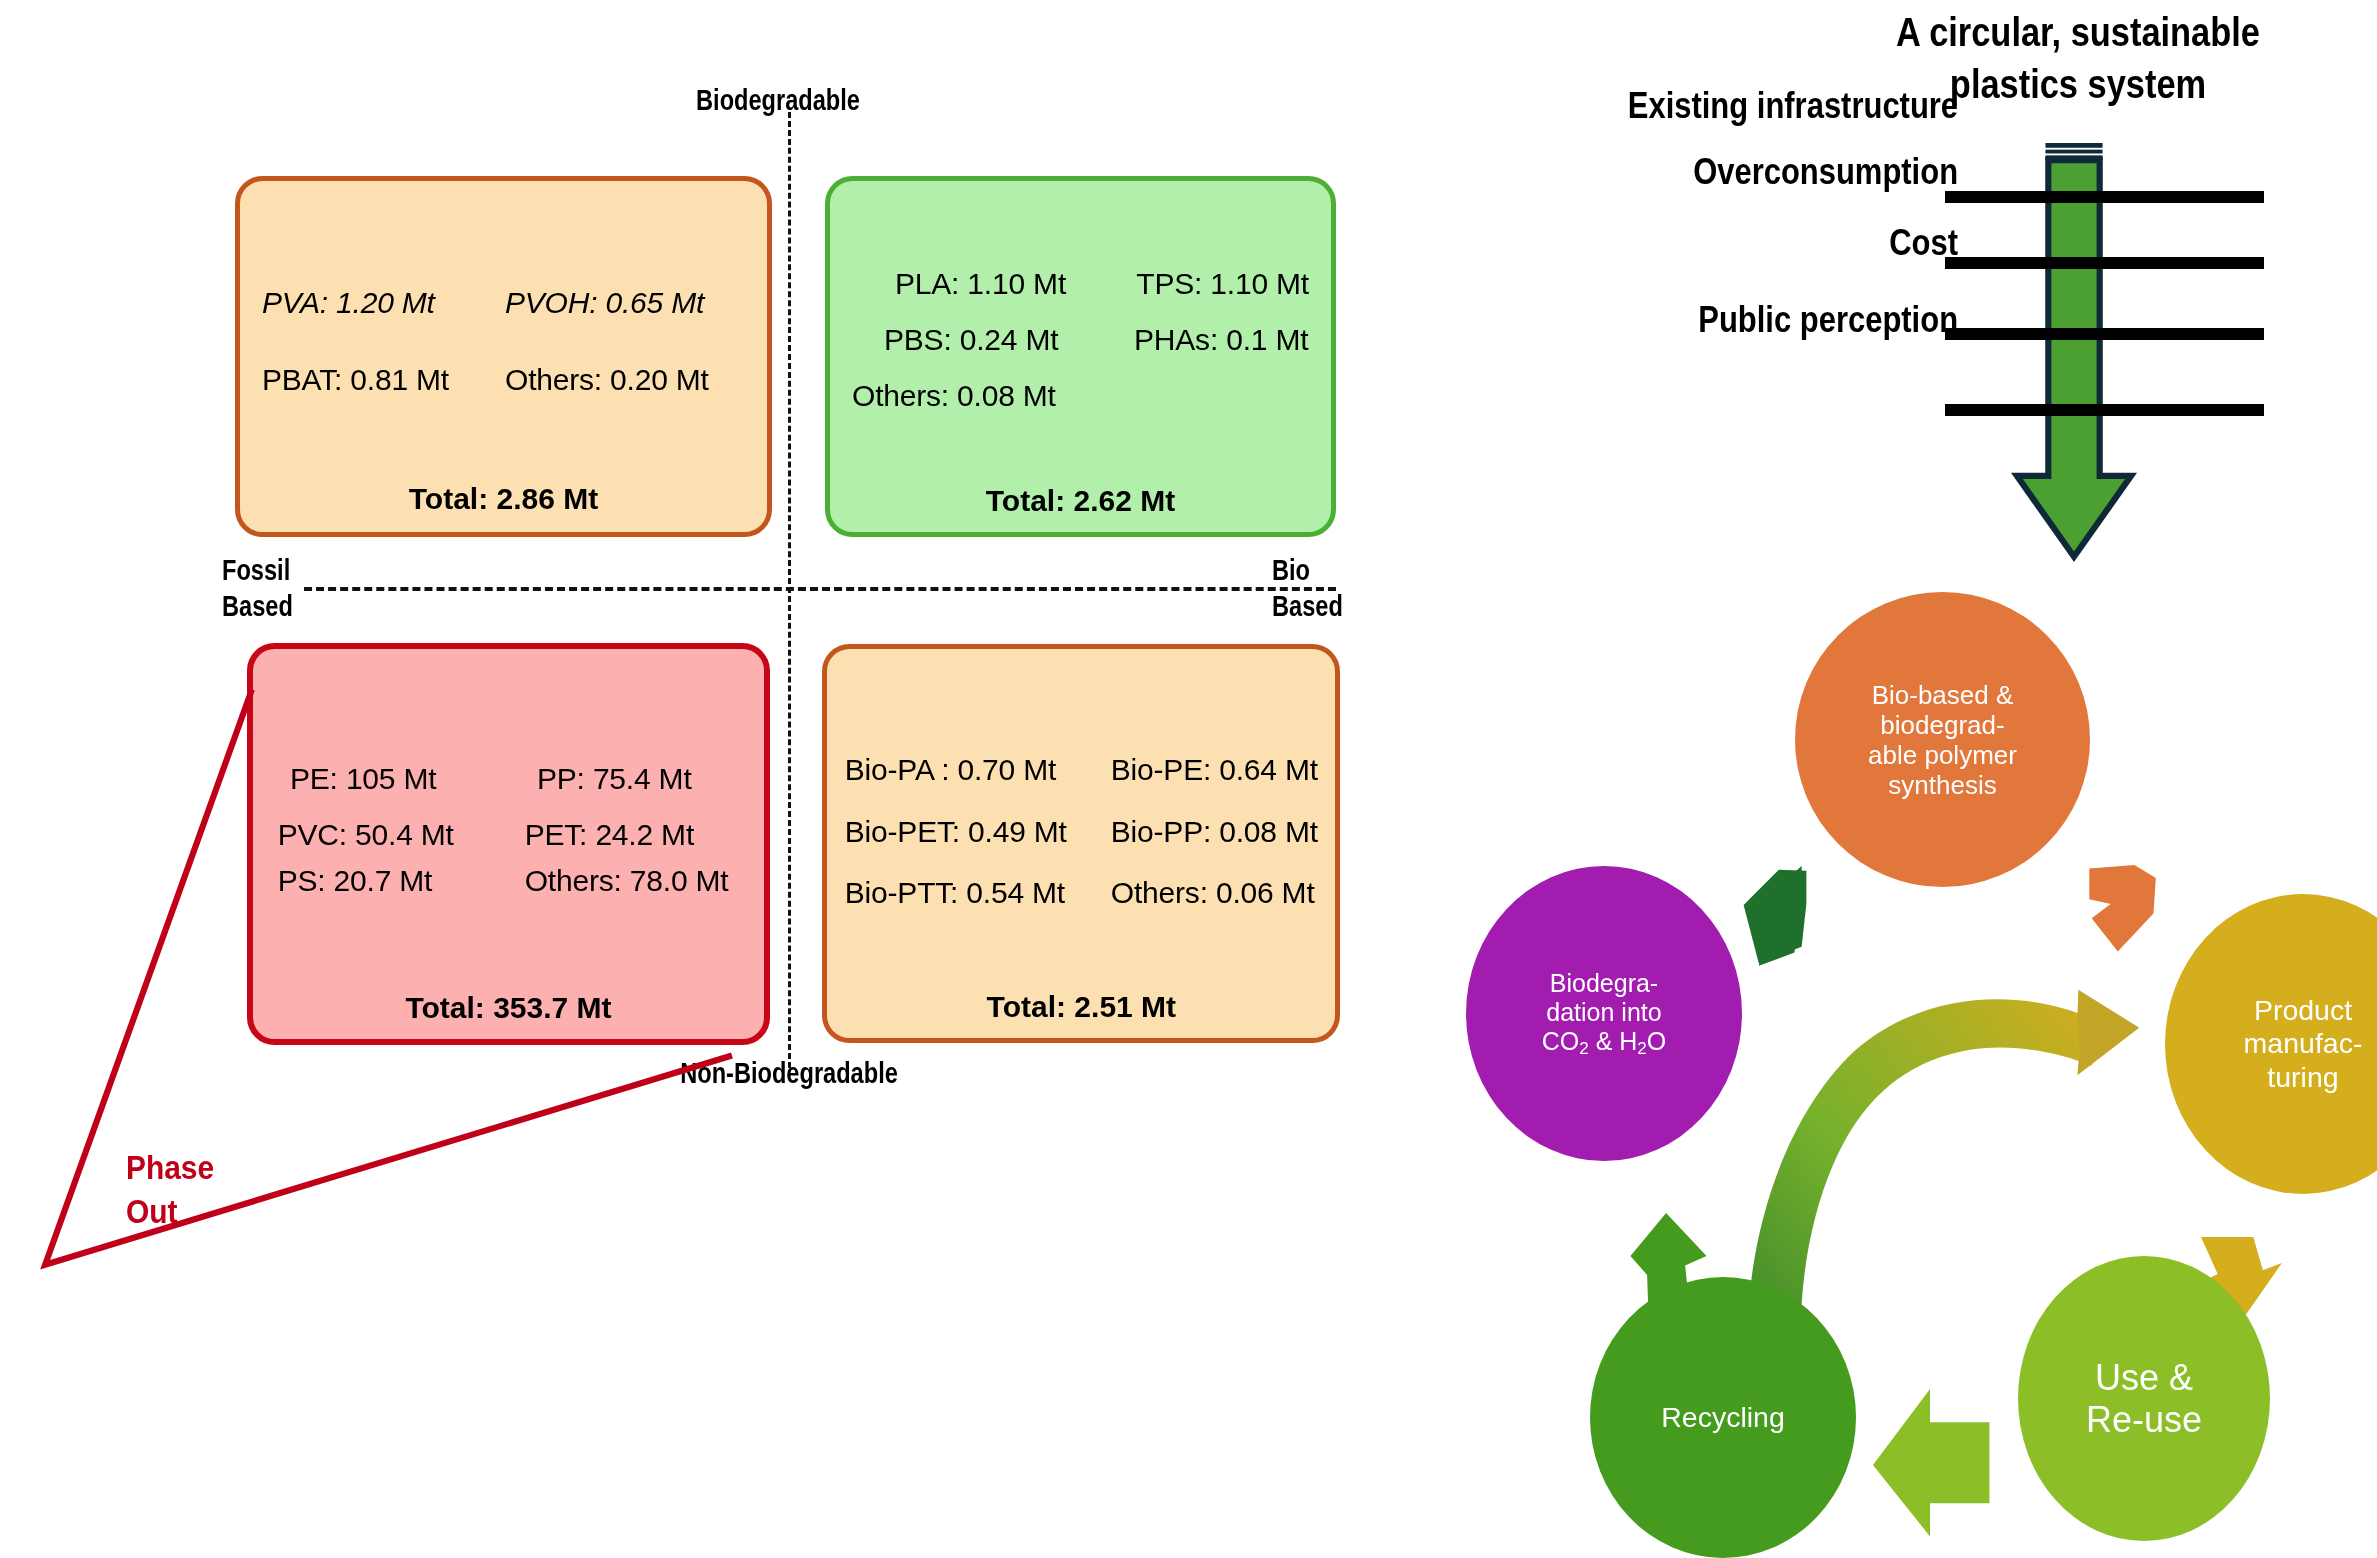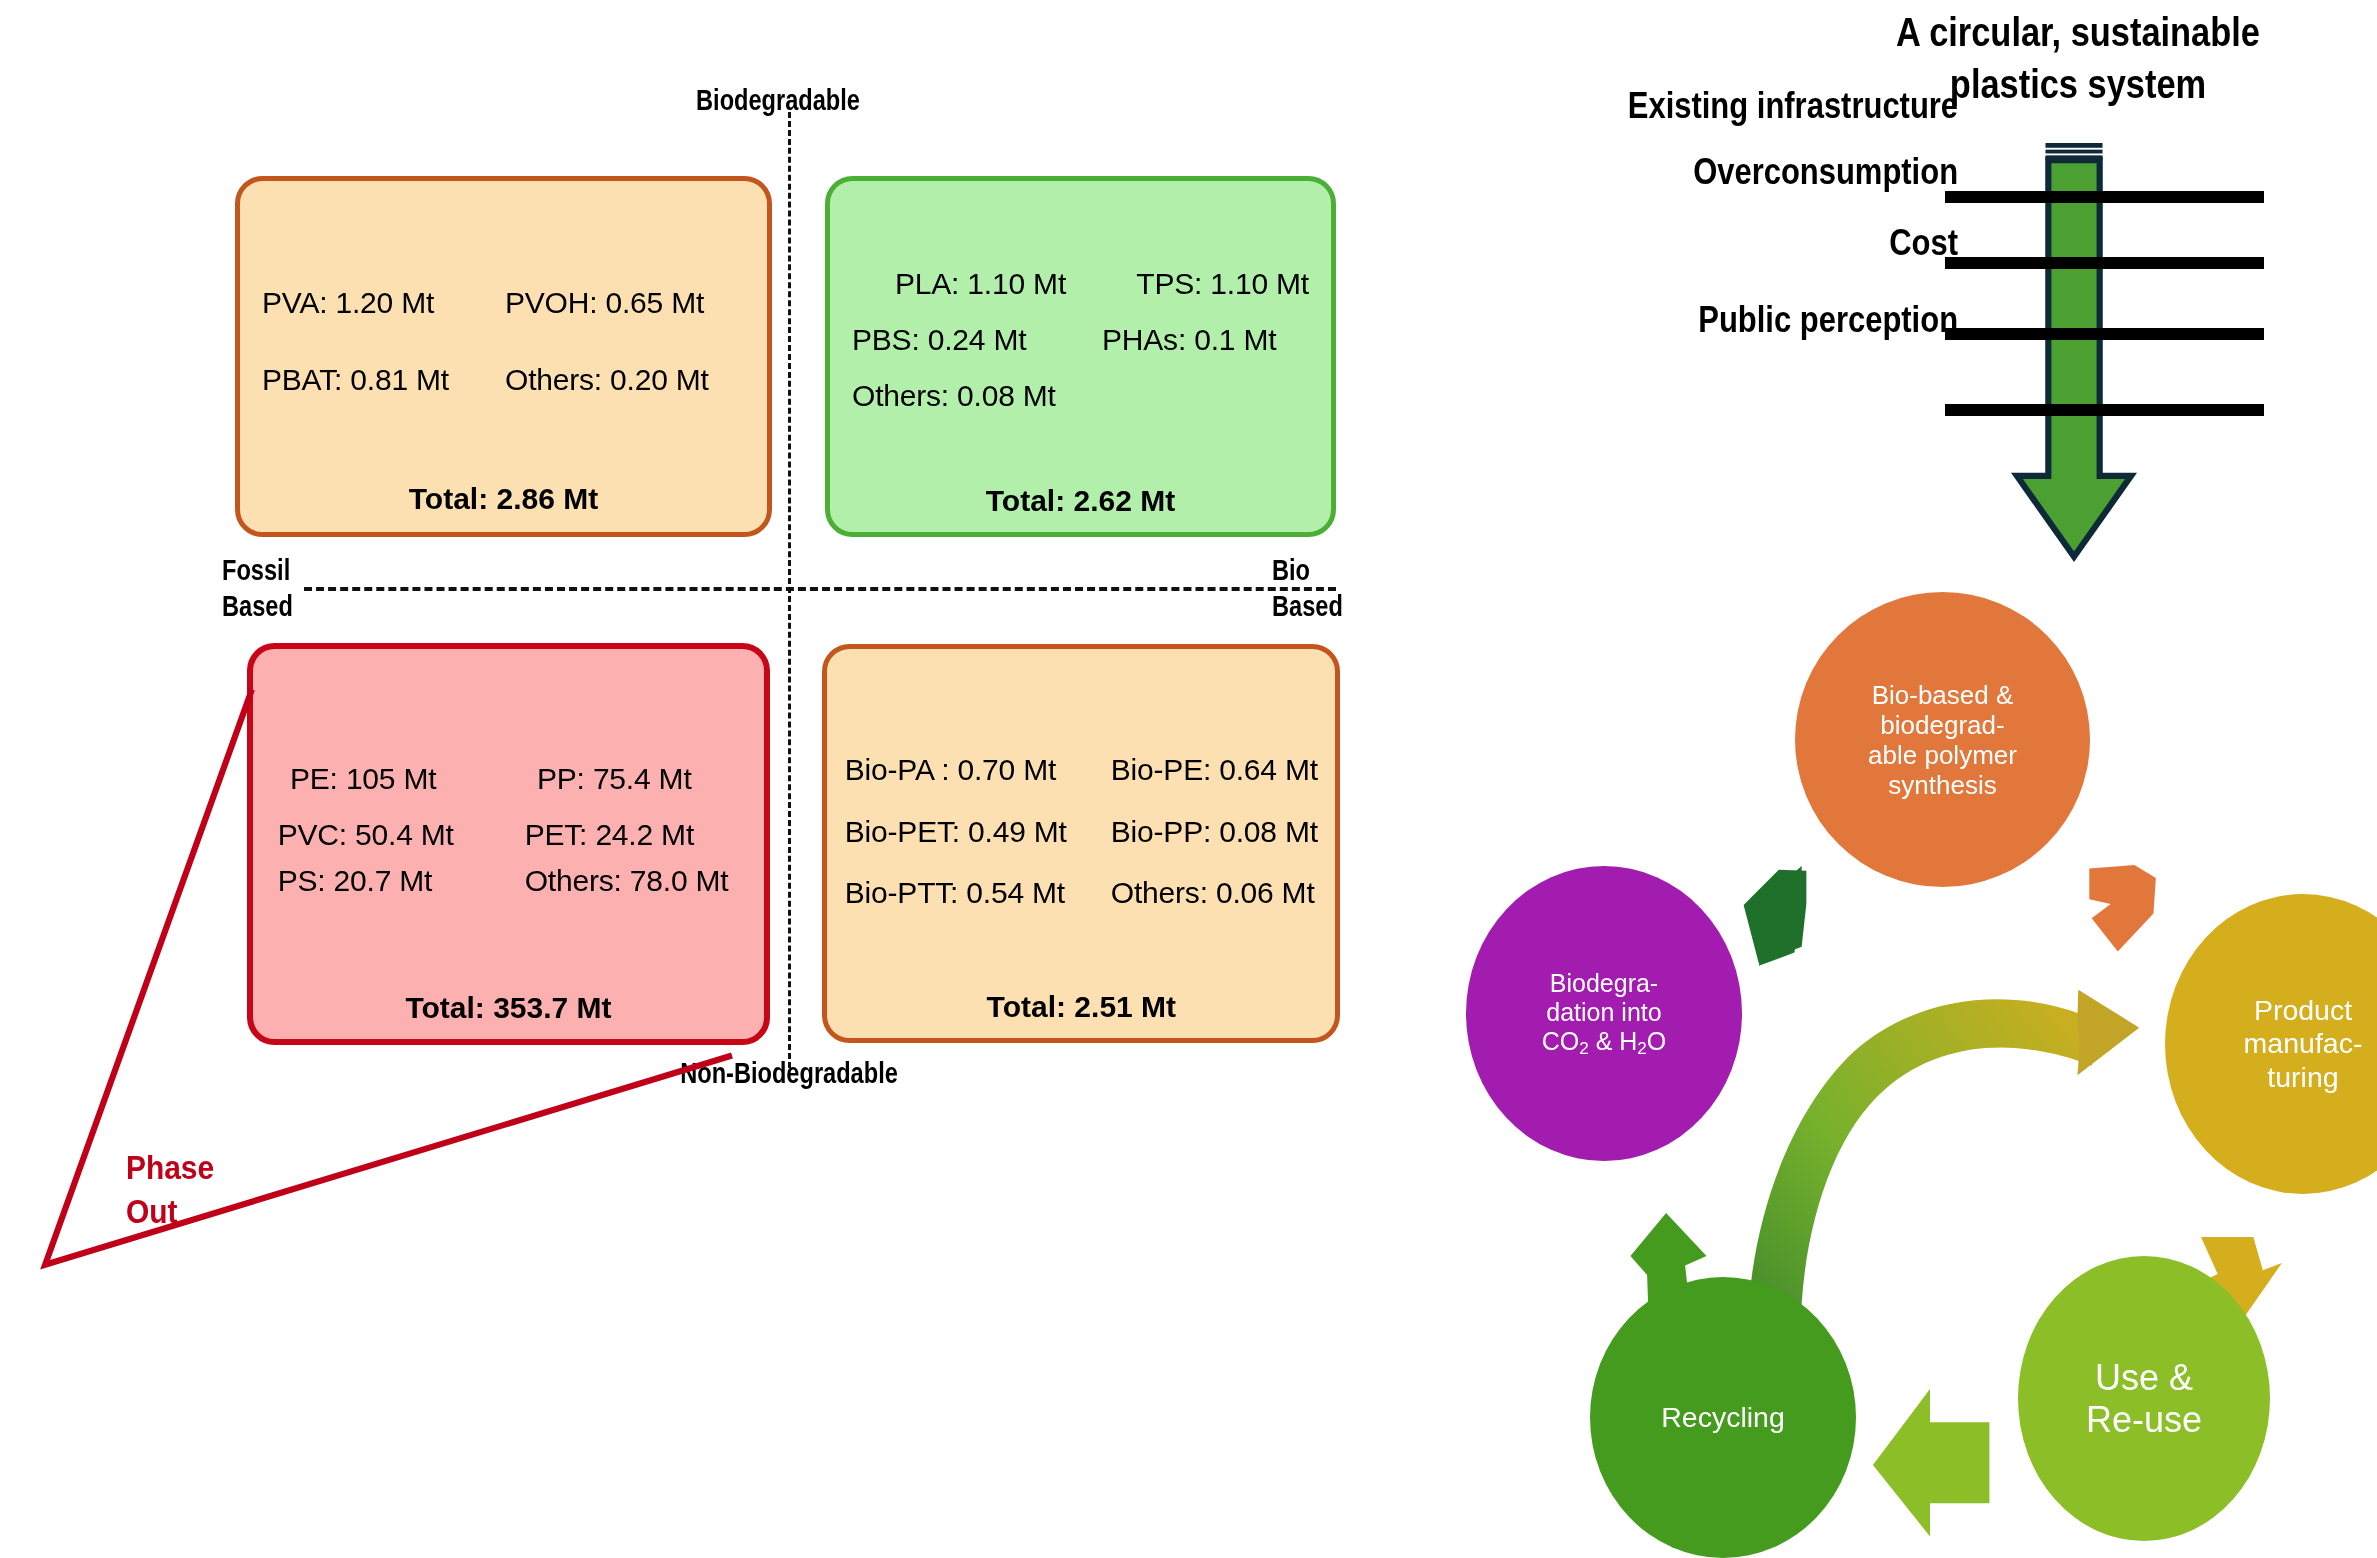--- a/index.html
+++ b/index.html
@@ -195,39 +195,39 @@
 
     <div class="axis-label tl" style="left:1272px; top:552px; white-space:pre-line; line-height:1.22;">Bio
 Based</div>
 
     <div class="divider vert" style="left:788px; top:112px; height:956px;"></div>
 
     <div class="divider horiz" style="left:304px; top:587px; width:1032px;"></div>
 
     <div class="quad-box box-fossil-bio" style="left:235px; top:176px; width:537px; height:361px; padding:19px 22px 16px 22px;">
       <div class="quad-rows">
-        <div class="quad-row" style="margin-bottom:43px;">
+        <div class="quad-row" style="margin-bottom:43px;font-style:italic;">
           <div class="quad-cell" style="width:243px;">PVA: 1.20 Mt</div>
           <div class="quad-cell">PVOH: 0.65 Mt</div>
         </div>
         <div class="quad-row">
           <div class="quad-cell" style="width:243px;">PBAT: 0.81 Mt</div>
           <div class="quad-cell">Others: 0.20 Mt</div>
         </div>
       </div>
       <div class="quad-total">Total: 2.86 Mt</div>
     </div>
 
     <div class="quad-box box-bio-bio" style="left:825px; top:176px; width:511px; height:361px; padding:16px 22px 14.3px 22px;">
       <div class="quad-rows">
         <div class="quad-row" style="margin-bottom:22px;">
           <div class="quad-cell" style="width:250px;margin-left:43px;">PLA: 1.10 Mt</div>
           <div class="quad-cell">TPS: 1.10 Mt</div>
         </div>
-        <div class="quad-row" style="margin-bottom:22px;">
+        <div class="quad-row" style="margin-bottom:22px;margin-left:32px;">
           <div class="quad-cell" style="width:250px;">PBS: 0.24 Mt</div>
           <div class="quad-cell">PHAs: 0.1 Mt</div>
         </div>
         <div class="quad-row">
           <div class="quad-cell" style="width:250px;">Others: 0.08 Mt</div>
           <div class="quad-cell"></div>
         </div>
       </div>
       <div class="quad-total">Total: 2.62 Mt</div>
     </div>

